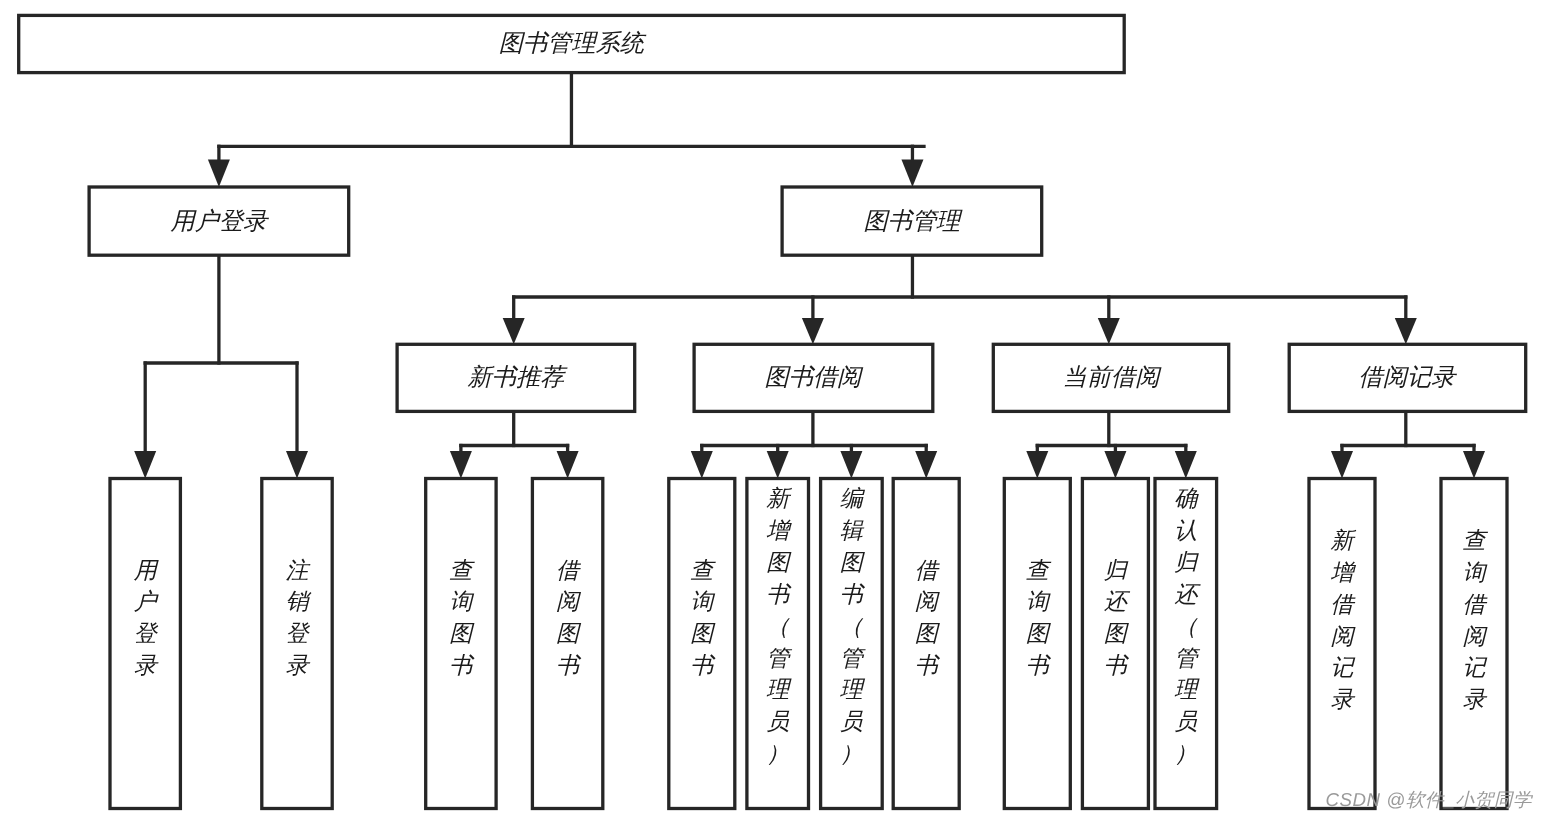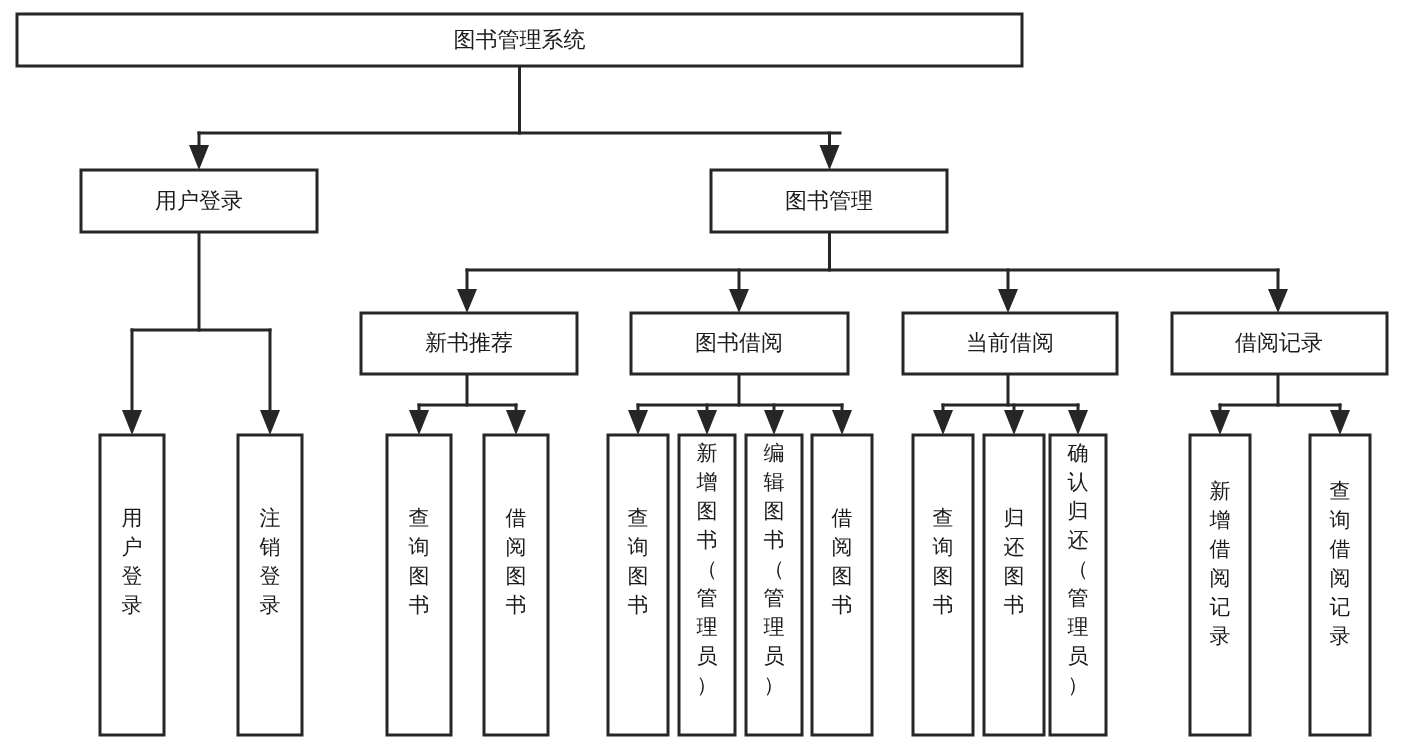--- a/index.html
+++ b/index.html
@@ -11,20 +11,21 @@
     width: 1405px;
     height: 747px;
     font-family: "Liberation Sans", "DejaVu Sans", sans-serif;
     overflow: hidden;
   }
   #diagram-root {
     position: relative;
     width: 1405px;
     height: 747px;
     background: #ffffff;
+    font-style: italic;
   }
   svg#flowchart {
     position: absolute;
     left: 0;
     top: 0;
     width: 1405px;
     height: 747px;
     display: block;
   }
   .node-box {
@@ -230,13 +231,14 @@
       <text class="node-label-v" x="1220" y="498"><tspan x="1220" y="498">新</tspan><tspan x="1220" y="527">增</tspan><tspan x="1220" y="556">借</tspan><tspan x="1220" y="585">阅</tspan><tspan x="1220" y="614">记</tspan><tspan x="1220" y="643">录</tspan></text>
     </g>
 
     <g>
       <rect class="node-box" x="1310" y="435" width="60" height="300"></rect>
       <text class="node-label-v" x="1340" y="498"><tspan x="1340" y="498">查</tspan><tspan x="1340" y="527">询</tspan><tspan x="1340" y="556">借</tspan><tspan x="1340" y="585">阅</tspan><tspan x="1340" y="614">记</tspan><tspan x="1340" y="643">录</tspan></text>
     </g>
 
   </svg>
 
+  <div class="watermark-text">CSDN @软件_小贺同学</div>
 </div>
 
 </body></html>

